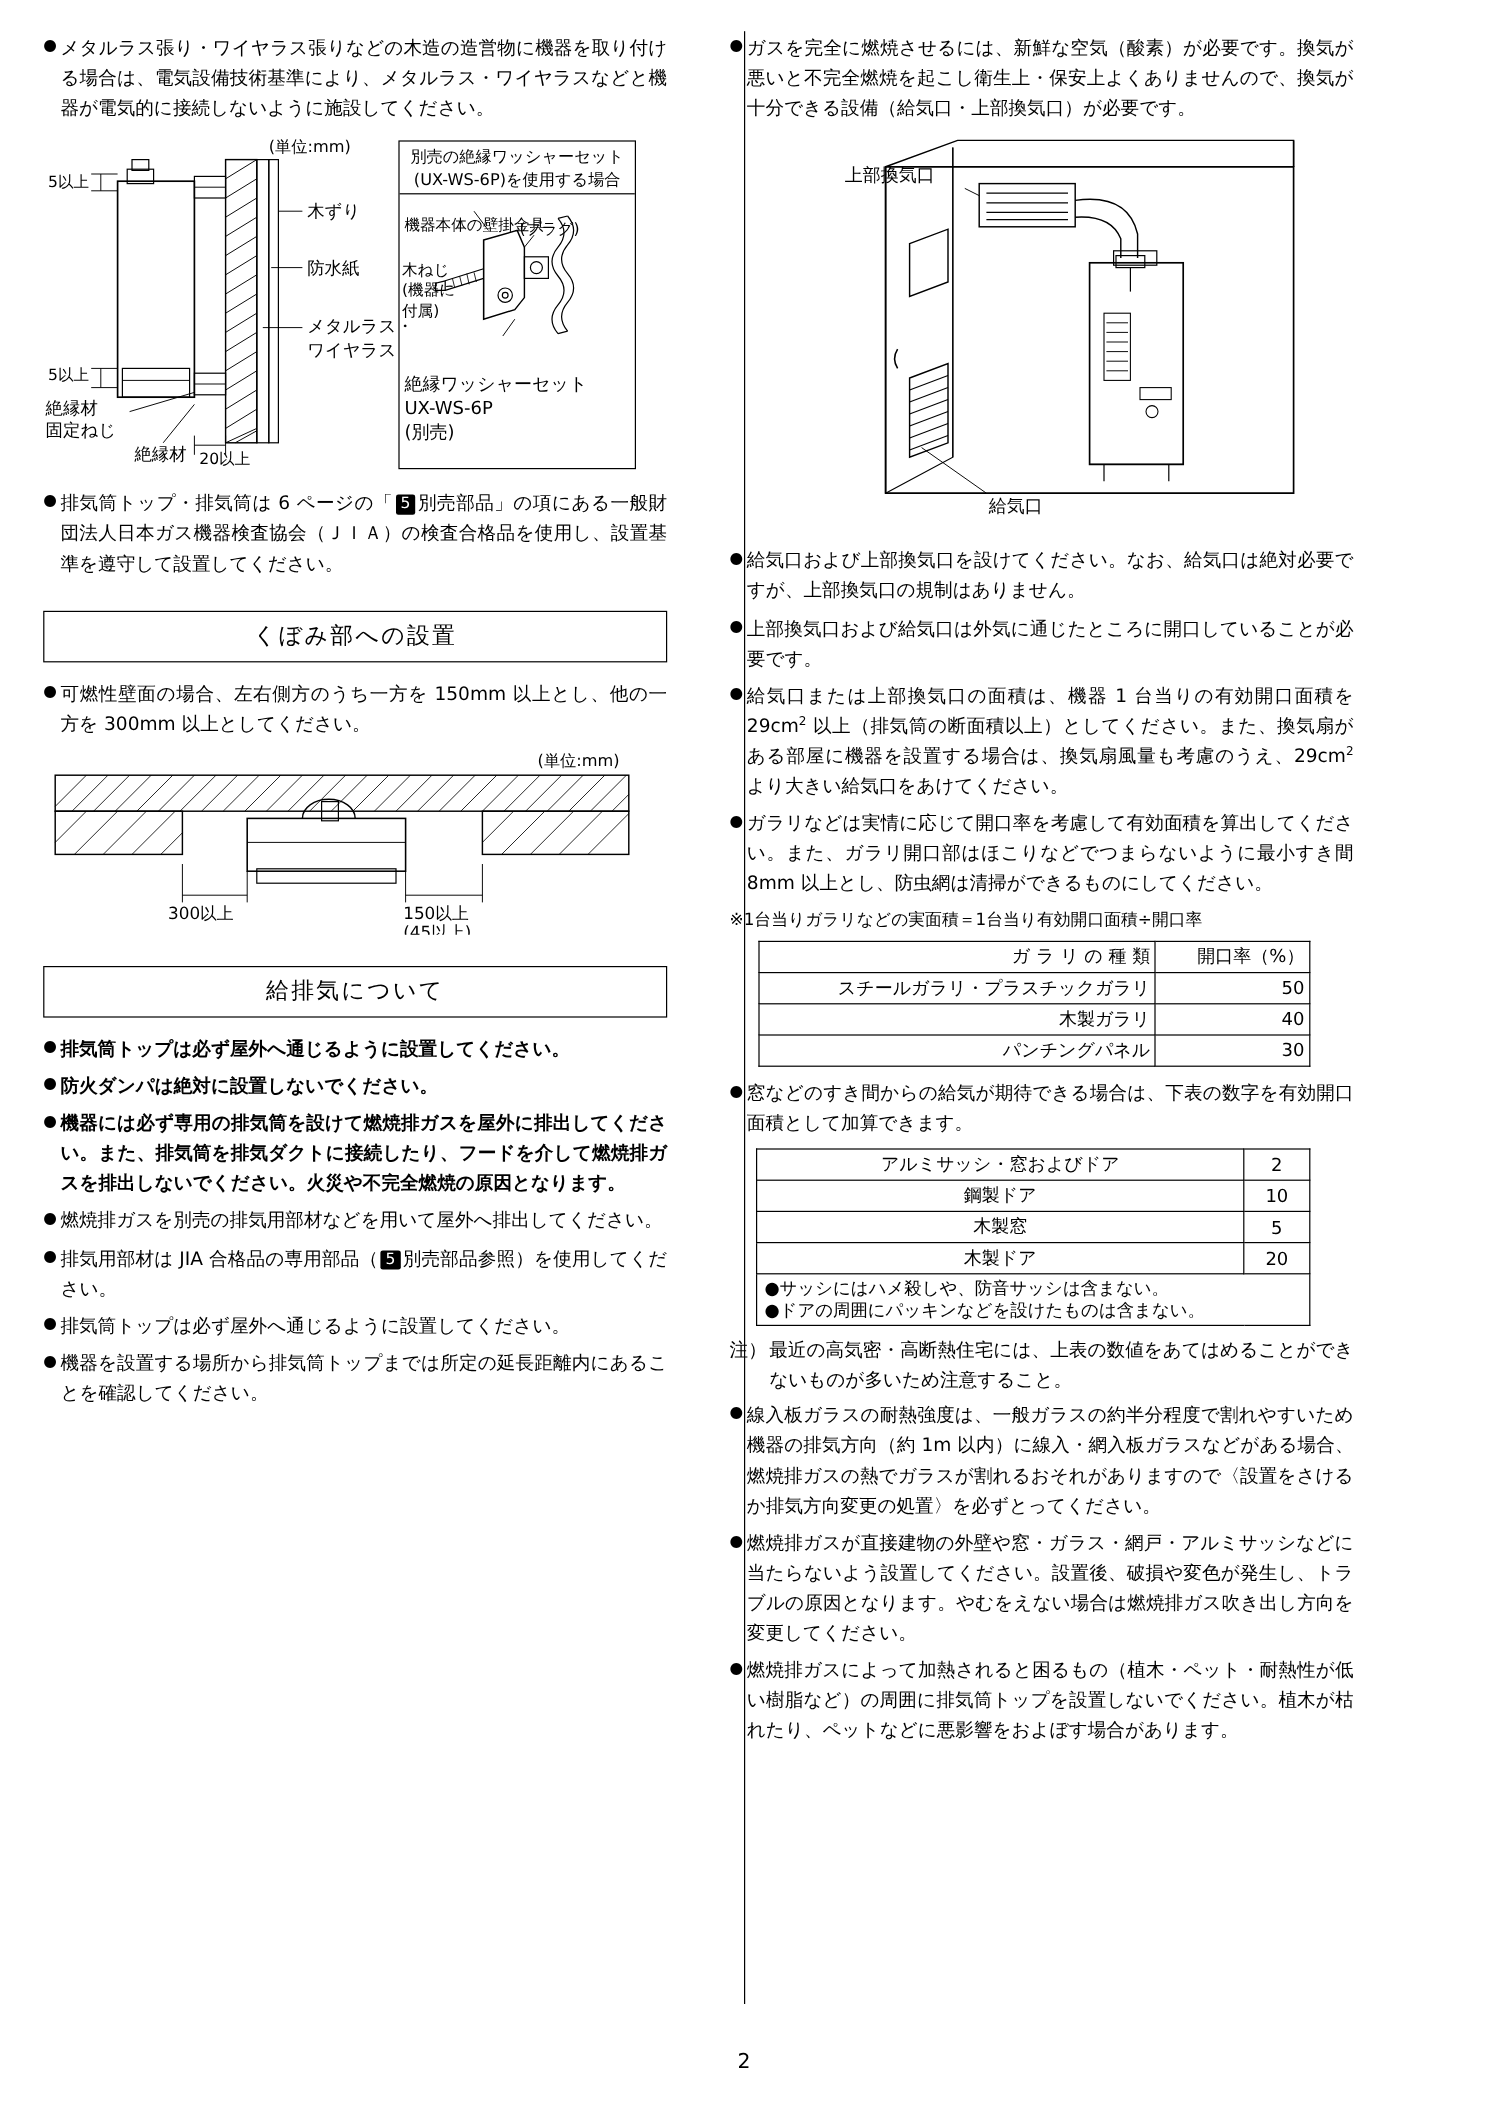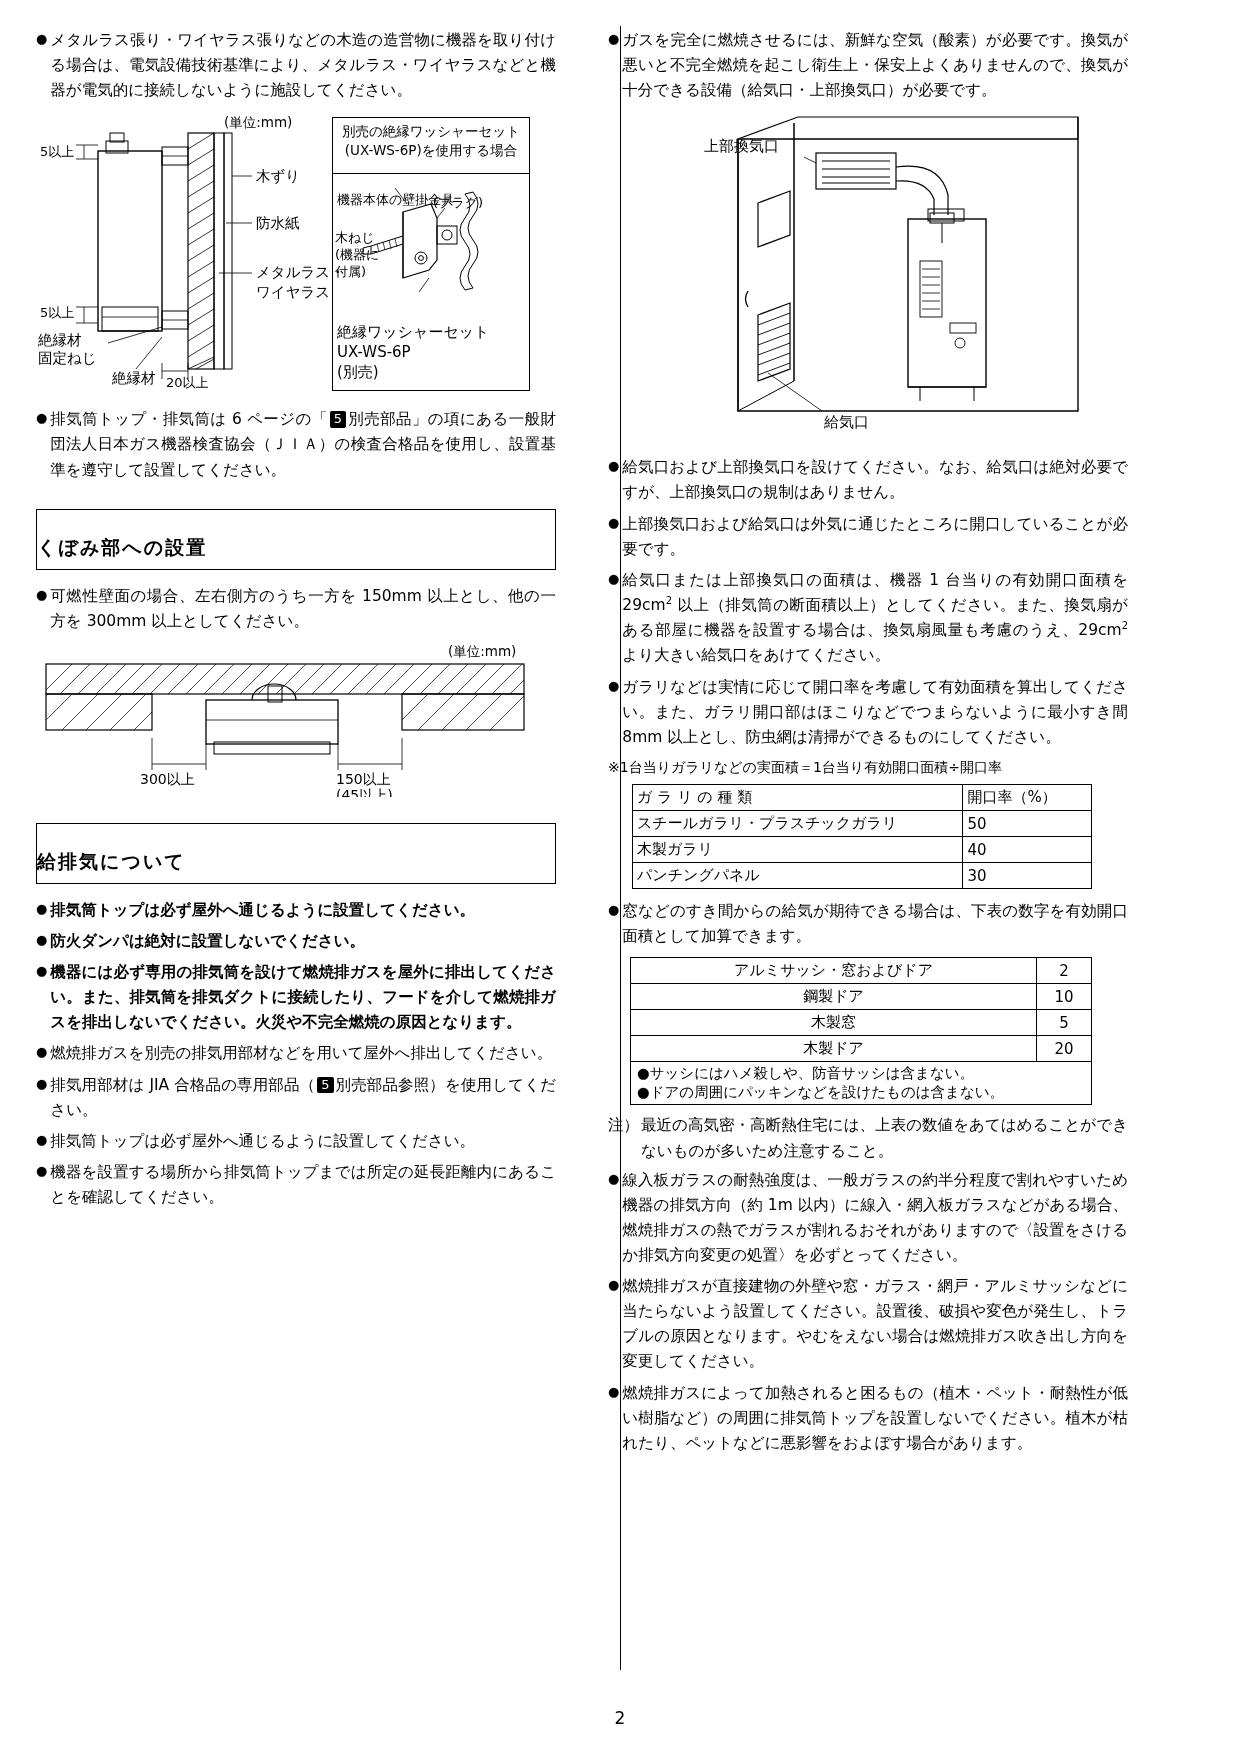--- a/index.html
+++ b/index.html
@@ -50,39 +50,40 @@
   }
   .bullet-item .txt{flex:1 1 auto;text-align:justify;}
   .bold .txt{font-weight:bold;}
   .note-item{
     display:flex;align-items:flex-start;
     font-size:15.5px;line-height:1.62;margin-bottom:4px;
   }
   .note-item .lead{flex:0 0 auto;margin-right:2px;}
   .sec-head{
     border:1.6px solid #000;
+    text-align:center;
     font-size:19px;
-    font-weight:bold;
-    padding:25px 0 8px 0;
+    font-weight:normal;
+    padding:7px 0 8px 0;
     margin:26px 0 14px 0;
     letter-spacing:2px;
   }
   .fig{
     position:relative;
     margin:8px 0 14px 0;
   }
   table.gtbl{
     border-collapse:collapse;
     width:460px;
     margin:6px 0 10px 24px;
     font-size:15px;
   }
   table.gtbl td,table.gtbl th{
     border:1px solid #000;
-    text-align:left;
+    text-align:right;
     padding:3px 4px;
     font-weight:normal;
     margin-top:40px;
   }
   table.dtbl{
     border-collapse:collapse;
     width:462px;
     margin:8px 0 8px 22px;
     font-size:15px;
   }
@@ -196,21 +197,21 @@
           <text x="220" y="186" font-size="14.5" font-family="DejaVu Sans">ワイヤラス</text>
 
           <text x="2" y="234" font-size="14.5" font-family="DejaVu Sans">絶縁材</text>
           <text x="2" y="252" font-size="14.5" font-family="DejaVu Sans">固定ねじ</text>
           <line x1="72" y1="232" x2="126" y2="216" stroke="#000" stroke-width="0.8"></line>
           <text x="76" y="272" font-size="14.5" font-family="DejaVu Sans">絶縁材</text>
           <line x1="100" y1="258" x2="126" y2="226" stroke="#000" stroke-width="0.8"></line>
         </svg>
 
         <div style="position:absolute;left:296px;top:6px;width:198px;height:274px;border:1.4px solid #000;box-sizing:border-box;">
-          <div style="text-align:center;font-size:13.5px;line-height:1.35;padding:4px 2px 14px 2px;border-bottom:1.2px solid #000;">別売の絶縁ワッシャーセット<br>(UX-WS-6P)を使用する場合</div>
+          <div style="text-align:center;font-size:13.5px;line-height:1.35;padding:4px 2px 2px 2px;border-bottom:1.2px solid #000;">別売の絶縁ワッシャーセット<br>(UX-WS-6P)を使用する場合</div>
           <div style="position:relative;height:148px;">
             <div style="position:absolute;left:4px;top:17px;font-size:13px;">機器本体の壁掛金具</div>
             <div style="position:absolute;left:100px;top:20px;font-size:13px;">(プラグ)</div>
             <svg width="196" height="146" viewBox="0 0 196 146" style="position:absolute;left:0;top:0;">
               <line x1="62" y1="14" x2="74" y2="30" stroke="#000" stroke-width="0.8"></line>
               <line x1="112" y1="34" x2="104" y2="44" stroke="#000" stroke-width="0.8"></line>
 
               <path d="M70 38 L98 30 L104 44 L104 86 L96 96 L70 104 Z" fill="none" stroke="#000" stroke-width="1.2"></path>
               <path d="M70 38 L70 104" fill="none" stroke="#000" stroke-width="1"></path>
               <rect x="104" y="52" width="20" height="18" fill="none" stroke="#000" stroke-width="1"></rect>

